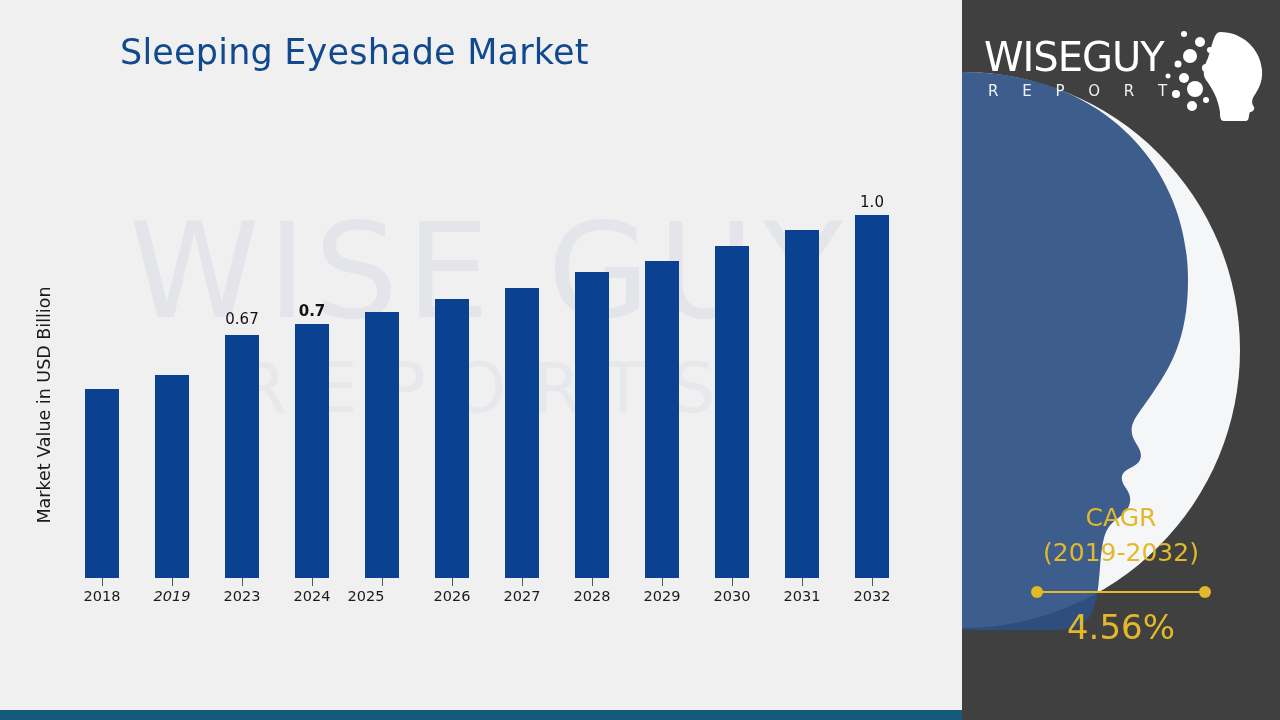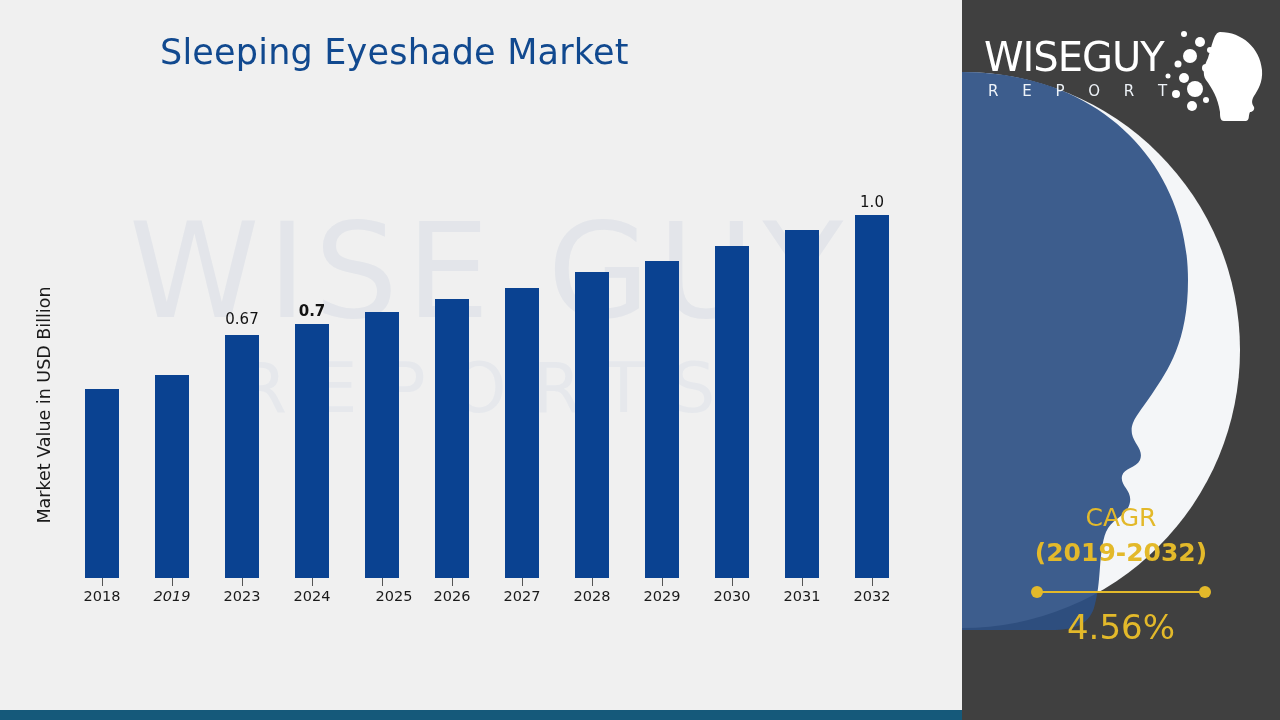--- a/index.html
+++ b/index.html
@@ -66,21 +66,20 @@
   }
 
   .chart-title {
     position: absolute;
     left: 120px; top: 32px;
     font-size: 35px;
     color: #11498f;
     font-weight: 400;
     letter-spacing: .2px;
     white-space: nowrap;
-    margin-left: 40px;
   }
 
   .y-axis-label {
     position: absolute;
     left: 28px; top: 230px;
     width: 32px; height: 350px;
     display: flex; align-items: center; justify-content: center;
     color: #1a1a1a;
     font-size: 17.5px;
   }
@@ -185,21 +184,20 @@
   }
   .cagr-title {
     font-size: 25px;
     line-height: 35px;
     white-space: nowrap;
   }
   .cagr-range {
     font-size: 25px;
     line-height: 35px;
     white-space: nowrap;
-    font-weight: bold;
   }
   .cagr-divider {
     position: relative;
     margin: 16px auto 12px auto;
     width: 180px; height: 12px;
   }
   .cagr-divider .line {
     position: absolute;
     left: 6px; right: 6px; top: 5px;
     height: 2px;
@@ -258,21 +256,21 @@
         <div class="bar-slot" style="left: 225px; bottom: 4px;">
           <div class="bar" style="height: 254px; background: rgb(10, 66, 145);"></div>
           <div class="bar-label" style="bottom: 258px; font-weight: bold;">0.7</div>
         </div>
         <div class="tick" style="left: 242px;"></div>
         <div class="x-tick-label" style="left: 242px;">2024</div>
         <div class="bar-slot" style="left: 295px; bottom: 4px;">
           <div class="bar" style="height: 266px; background: rgb(10, 66, 145);"></div>
         </div>
         <div class="tick" style="left: 312px;"></div>
-        <div class="x-tick-label" style="left: 324px;">2025</div>
+        <div class="x-tick-label" style="left: 296px;">2025</div>
         <div class="bar-slot" style="left: 365px; bottom: 4px;">
           <div class="bar" style="height: 279px; background: rgb(10, 66, 145);"></div>
         </div>
         <div class="tick" style="left: 382px;"></div>
         <div class="x-tick-label" style="left: 382px;">2026</div>
         <div class="bar-slot" style="left: 435px; bottom: 4px;">
           <div class="bar" style="height: 290px; background: rgb(10, 66, 145);"></div>
         </div>
         <div class="tick" style="left: 452px;"></div>
         <div class="x-tick-label" style="left: 452px;">2027</div>

